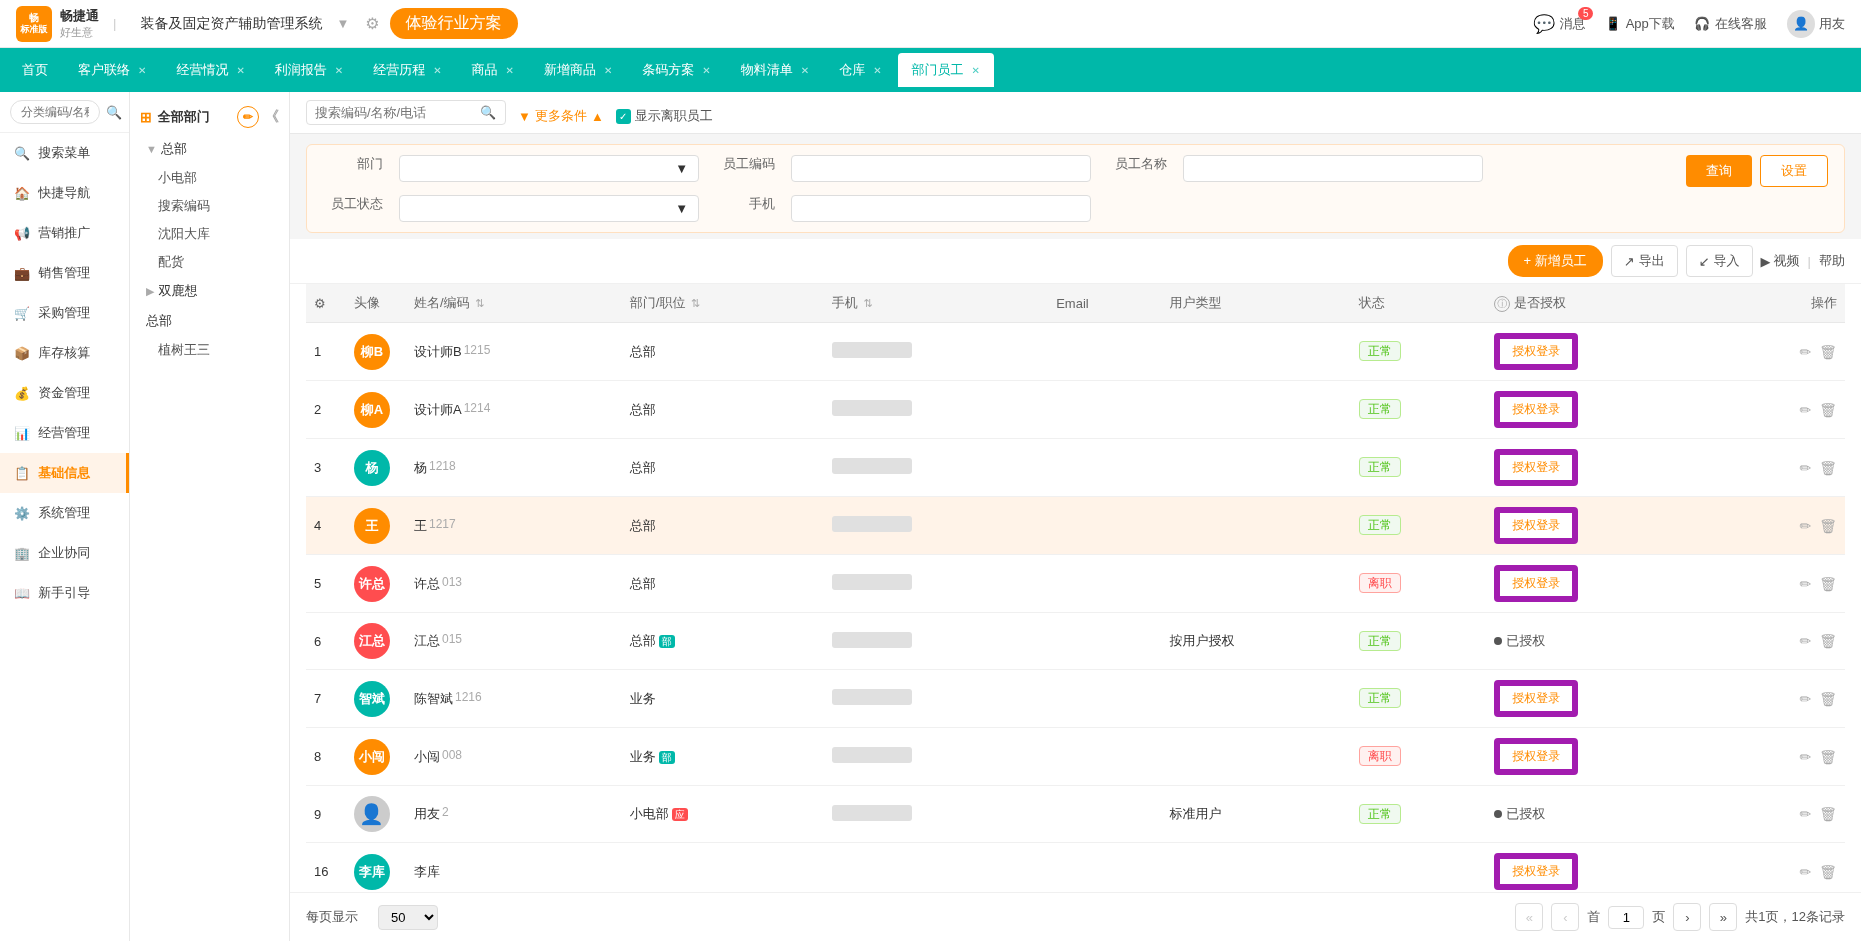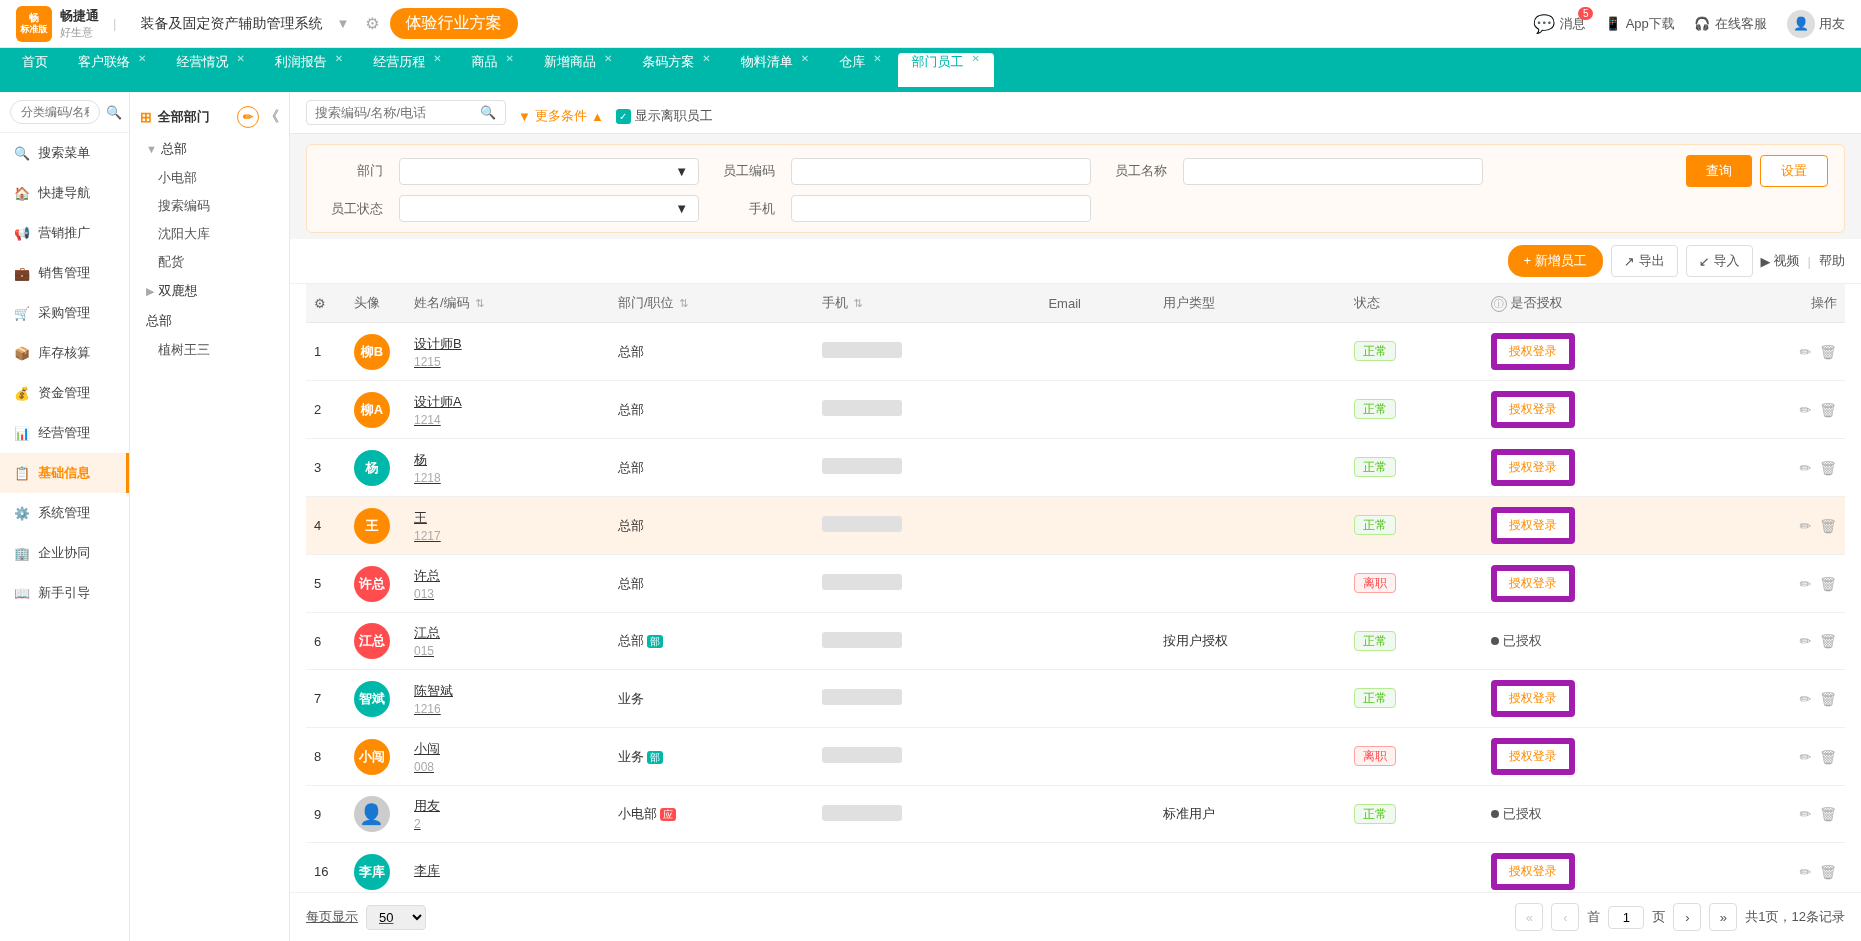--- a/index.html
+++ b/index.html
@@ -34,20 +34,21 @@
       display: flex;
       align-items: center;
       padding: 0 8px;
       gap: 2px;
       overflow-x: auto;
     }
     .nav-tab {
       height: 34px;
       padding: 0 14px;
       display: flex;
+      align-items: center;
       gap: 6px;
       color: white;
       font-size: 13px;
       cursor: pointer;
       border-radius: 4px;
       white-space: nowrap;
       position: relative;
     }
     .nav-tab.active { background: #fff; color: #00b8a9; border-radius: 4px 4px 0 0; }
     .nav-tab-close { font-size: 10px; opacity: 0.7; margin-left: 2px; }
@@ -100,21 +101,21 @@
     .checkbox-checked { width: 15px; height: 15px; border-radius: 3px; background: #00b8a9; display: flex; align-items: center; justify-content: center; color: white; font-size: 10px; }
 
     
     .filter-bar {
       background: #fffaf5;
       border: 1px solid #ffe0c0;
       border-radius: 6px;
       margin: 10px 16px 6px;
       padding: 10px 16px;
     }
-    .filter-row { display: flex; align-items: center; gap: 16px; margin-bottom: 8px; }
+    .filter-row { display: flex; align-items: flex-start; gap: 16px; margin-bottom: 8px; }
     .filter-row:last-child { margin-bottom: 0; }
     .filter-label { color: #666; font-size: 13px; width: 60px; text-align: right; }
     .filter-select { border: 1px solid #ddd; border-radius: 4px; padding: 5px 10px; font-size: 13px; width: 300px; display: flex; align-items: center; justify-content: space-between; cursor: pointer; background: #fff; }
     .filter-input { border: 1px solid #ddd; border-radius: 4px; padding: 5px 10px; font-size: 13px; width: 300px; background: #fff; outline: none; }
     .filter-actions { display: flex; gap: 8px; margin-left: auto; }
     .btn-query { background: #ff8c00; color: white; border: none; border-radius: 4px; padding: 6px 20px; font-size: 13px; cursor: pointer; }
     .btn-set { background: #fff; color: #ff8c00; border: 1px solid #ff8c00; border-radius: 4px; padding: 6px 20px; font-size: 13px; cursor: pointer; }
 
     
     .table-toolbar {
@@ -130,21 +131,21 @@
     .btn-outline { background: #fff; color: #555; border: 1px solid #ddd; border-radius: 4px; padding: 6px 12px; font-size: 13px; cursor: pointer; display: flex; align-items: center; gap: 4px; }
     .btn-icon { background: none; border: none; color: #555; font-size: 13px; cursor: pointer; display: flex; align-items: center; gap: 3px; }
 
     
     .table-wrap { flex: 1; overflow-y: auto; background: #fff; padding: 0 16px; }
     table { width: 100%; border-collapse: collapse; font-size: 13px; }
     th { background: #f5f5f5; padding: 10px 8px; text-align: left; color: #666; font-weight: normal; border-bottom: 1px solid #e8e8e8; white-space: nowrap; }
     td { padding: 10px 8px; border-bottom: 1px solid #f0f0f0; color: #333; vertical-align: middle; }
     tr.highlighted td { background: #fff3e8; }
     .avatar-circle { width: 36px; height: 36px; border-radius: 50%; display: flex; align-items: center; justify-content: center; color: white; font-size: 13px; font-weight: bold; flex-shrink: 0; }
-    .name-code { display: flex; flex-direction: column; gap: 2px; text-decoration: underline; }
+    .name-code { display: flex; gap: 2px; }
     .name-main { font-size: 13px; color: #333; }
     .name-code-text { font-size: 12px; color: #aaa; }
     .status-normal { background: #f0f9f0; color: #52c41a; border: 1px solid #b7eb8f; border-radius: 4px; padding: 2px 8px; font-size: 12px; white-space: nowrap; }
     .status-dimission { background: #fff1f0; color: #ff4d4f; border: 1px solid #ffa39e; border-radius: 4px; padding: 2px 8px; font-size: 12px; white-space: nowrap; }
     .btn-authorize { background: #fff; color: #ff8c00; border: 6px solid #a21caf; border-radius: 4px; padding: 4px 12px; font-size: 12px; cursor: pointer; }
     .authorized { color: #555; font-size: 13px; display: flex; align-items: center; gap: 4px; }
     .authorized-dot { width: 8px; height: 8px; border-radius: 50%; background: #555; display: inline-block; }
     .op-icons { display: flex; gap: 8px; }
     .op-icon { color: #aaa; cursor: pointer; font-size: 14px; }
     .dept-badge { background: #ff4d4f; color: white; border-radius: 3px; font-size: 10px; padding: 1px 3px; margin-left: 3px; }
@@ -154,21 +155,21 @@
     .pagination {
       display: flex;
       align-items: center;
       justify-content: space-between;
       padding: 10px 16px;
       background: #fff;
       border-top: 1px solid #f0f0f0;
       font-size: 13px;
       color: #555;
     }
-    .pagination-left { display: flex; align-items: center; gap: 8px; text-decoration: underline; }
+    .pagination-left { display: flex; align-items: center; gap: 20px; }
     .pagination-right { display: flex; align-items: center; gap: 8px; }
     .page-select { border: 1px solid #ddd; border-radius: 4px; padding: 3px 8px; font-size: 13px; }
     .page-btn { width: 28px; height: 28px; border: 1px solid #ddd; border-radius: 4px; display: flex; align-items: center; justify-content: center; cursor: pointer; color: #555; background: #fff; }
     .page-btn.disabled { color: #ccc; cursor: default; }
     .page-input { border: 1px solid #ddd; border-radius: 4px; padding: 3px 8px; width: 36px; text-align: center; font-size: 13px; }
     .info-icon { width: 16px; height: 16px; border-radius: 50%; border: 1px solid #aaa; display: inline-flex; align-items: center; justify-content: center; font-size: 10px; color: #aaa; }
     .sort-icon { font-size: 11px; color: #aaa; margin-left: 2px; }
 
     
     .left-sidebar {

